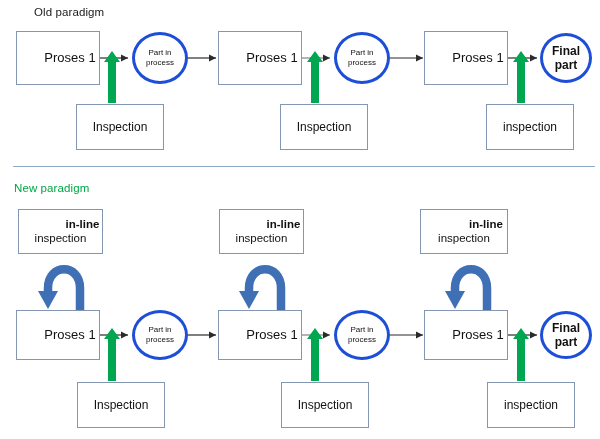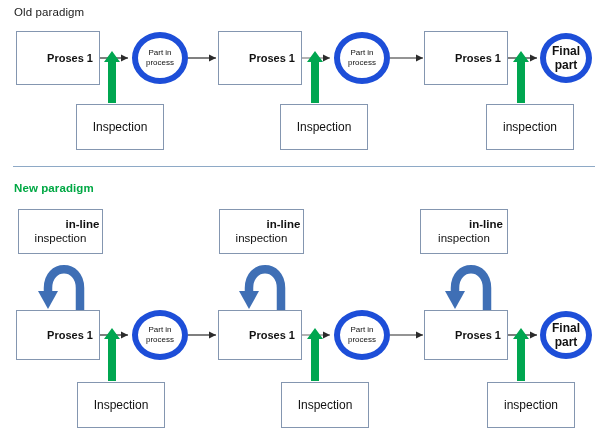--- a/index.html
+++ b/index.html
@@ -23,58 +23,59 @@
 
   
   .section-title {
     font-size: 11.5px;
     letter-spacing: 0.1px;
     white-space: nowrap;
   }
   .title-old {
     color: #1a1a1a;
     font-weight: 400;
+    margin-left: 20px;
   }
   .title-new {
     color: #00a844;
-    font-weight: 700;
+    font-weight: 400;
   }
 
   
   .divider {
     height: 1px;
     background: #8ea9c6;
   }
 
   
   .rect {
     box-sizing: border-box;
     border: 1px solid #8496b0;
     background: #ffffff;
     display: flex;
     align-items: center;
     justify-content: center;
     text-align: center;
     line-height: 1.18;
   }
-  .rect.process { font-size: 11px; font-weight: 700; color: #111; padding-left: 24px; }
+  .rect.process { font-size: 13px; font-weight: 400; color: #111; padding-left: 24px; }
   .rect.inspect { font-size: 12px;   font-weight: 400; color: #111; }
   .rect.inline-insp {
     flex-direction: column;
     font-size: 11.5px;
     color: #111;
     padding-top: 1px;
   }
   .rect.inline-insp .l1 { font-weight: 700; font-size: 11.5px; margin-left: 44px; }
   .rect.inline-insp .l2 { font-weight: 400; font-size: 11.5px; }
 
   
   .ellipse {
     box-sizing: border-box;
-    border: 6px solid #1d4ed8;
+    border: 3px solid #1d4ed8;
     border-radius: 50%;
     background: #ffffff;
     display: flex;
     flex-direction: column;
     align-items: center;
     justify-content: center;
     text-align: center;
     line-height: 1.2;
   }
   .ellipse.part   { font-size: 8px; font-weight: 400; color: #111; }

